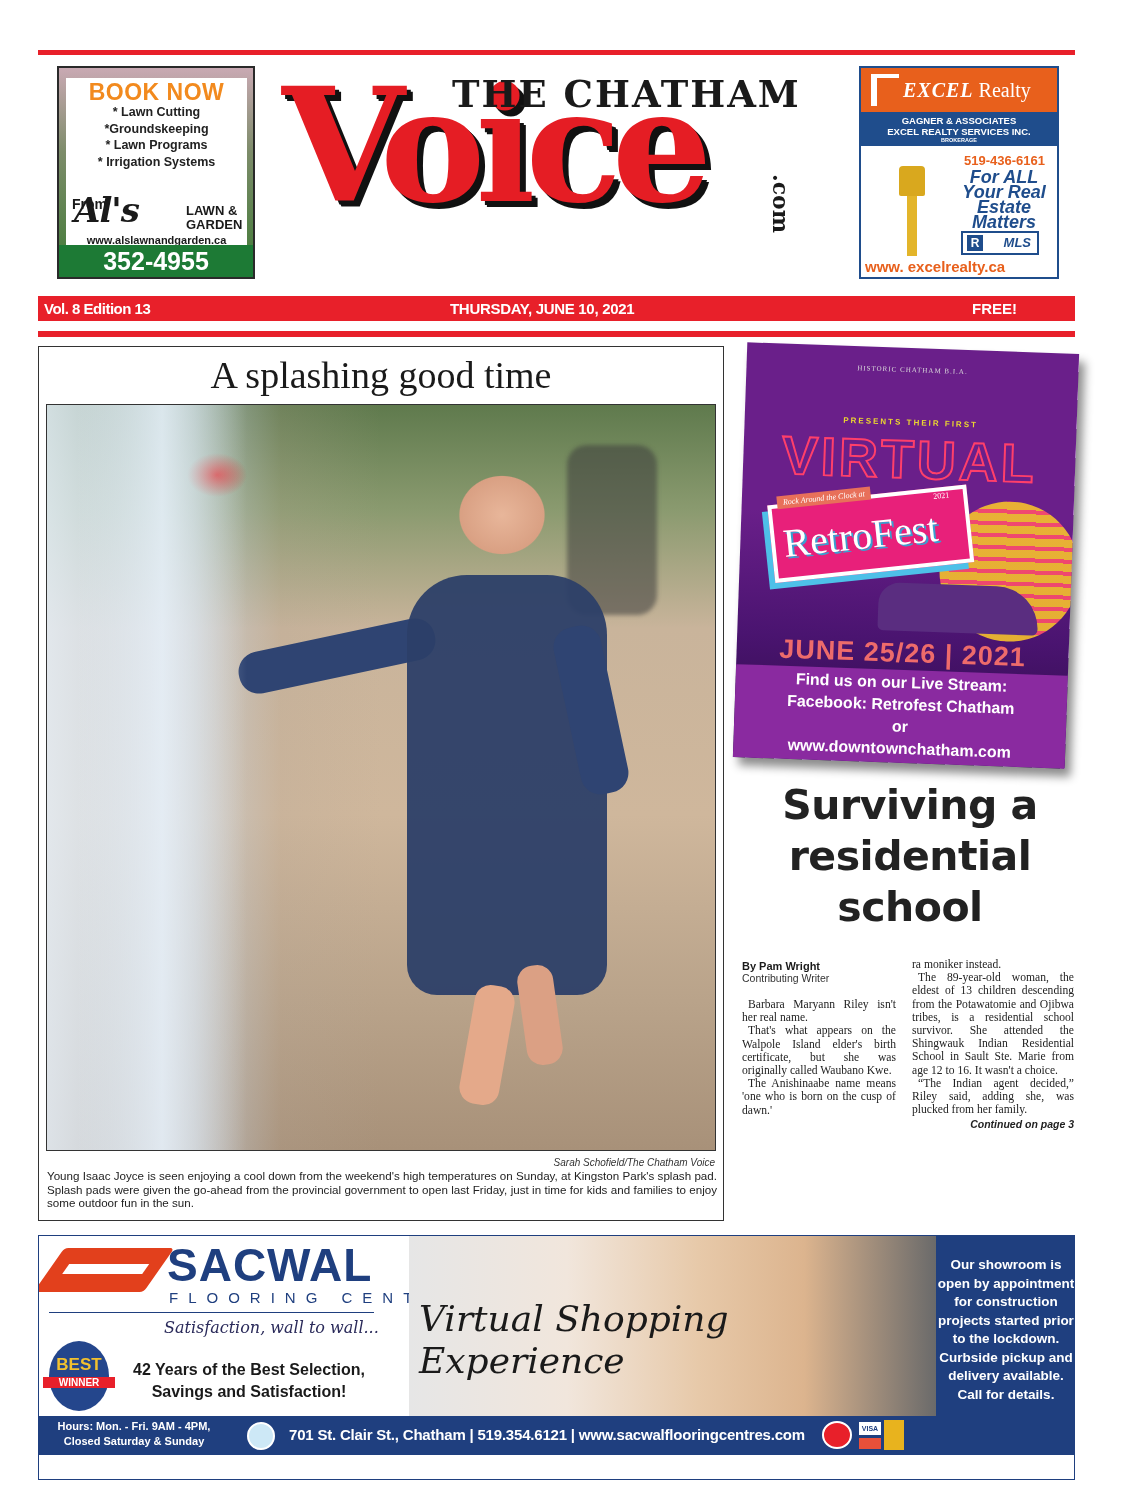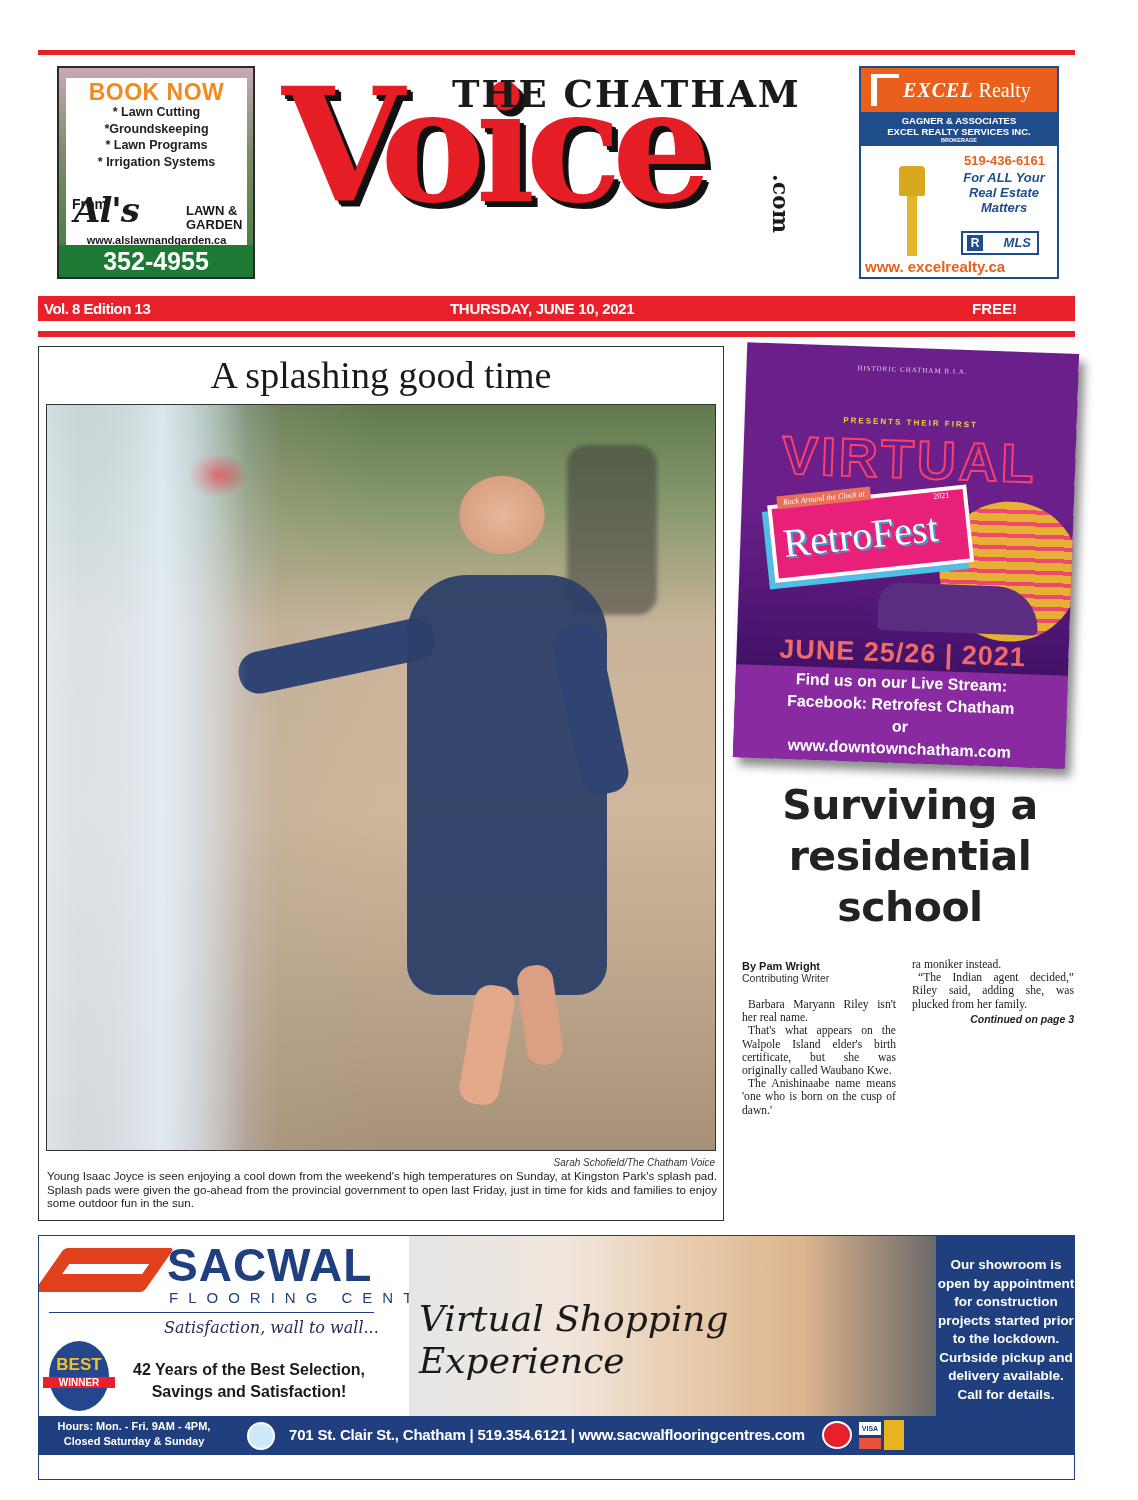--- a/index.html
+++ b/index.html
@@ -28,21 +28,21 @@
   .mast .tagline { position: absolute; left: -8px; top: 168px; font-family: "Liberation Serif", serif; font-weight: bold; font-size: 24px; color: #222; white-space: nowrap; }
 
   
   .ad-excel { left: 859px; top: 66px; width: 200px; height: 213px; border: 2px solid #1f4d8c; background: #fff; overflow: hidden; }
   .ad-excel .hdr { height: 44px; background: #e8601c; color: #fff; font-family: "Liberation Serif", serif; font-size: 20px; padding-left: 42px; line-height: 44px; position: relative; }
   .ad-excel .hdr b { font-style: italic; letter-spacing: 1px; }
   .ad-excel .house { position: absolute; left: 10px; top: 6px; width: 28px; height: 32px; border-left: 6px solid #fff; border-top: 4px solid #fff; }
   .ad-excel .sub { background: #1f4d8c; color: #fff; text-align: center; font-weight: bold; font-size: 9.5px; line-height: 11px; padding: 3px 0 2px; }
   .ad-excel .sub small { display: block; font-size: 5.5px; line-height: 7px; }
   .ad-excel .ph { position: absolute; right: 12px; top: 85px; color: #e8601c; font-weight: bold; font-size: 13px; }
-  .ad-excel .tag { position: absolute; left: 88px; top: 102px; width: 110px; text-align: center; color: #1f4d8c; font-weight: bold; font-style: italic; font-size: 13px; line-height: 15px; }
+  .ad-excel .tag { position: absolute; left: 88px; top: 102px; width: 110px; text-align: center; color: #1f4d8c; font-weight: bold; font-style: italic; font-size: 18px; line-height: 15px; }
   .ad-excel .key { position: absolute; left: 38px; top: 98px; width: 26px; height: 90px; }
   .ad-excel .key .head { width: 26px; height: 30px; background: #d9a81e; border-radius: 4px 4px 2px 2px; }
   .ad-excel .key .shaft { margin-left: 8px; width: 10px; height: 60px; background: #e3b52a; }
   .ad-excel .mls { position: absolute; left: 100px; top: 163px; width: 78px; height: 24px; border: 2px solid #1f4d8c; font-weight: bold; font-style: italic; color: #1f4d8c; font-size: 13px; text-align: right; padding-right: 6px; line-height: 20px; }
   .ad-excel .mls span { position: absolute; left: 4px; top: 2px; width: 16px; height: 16px; background: #1f4d8c; color: #fff; font-style: normal; font-size: 12px; text-align: center; line-height: 16px; }
   .ad-excel .url { position: absolute; left: 4px; bottom: 2px; color: #e8601c; font-weight: bold; font-size: 15px; white-space: nowrap; }
 
   
   .datebar { left: 38px; top: 296px; width: 1037px; height: 25px; background: #e8202a; color: #fff; font-family: "Liberation Sans", sans-serif; font-weight: bold; font-size: 15px; line-height: 25px; transform-origin: left; }
   .datebar .vol { position: absolute; left: 6px; top: 0; letter-spacing: -0.5px; }
@@ -216,20 +216,21 @@
   <div class="name">By Pam Wright</div>
   <div class="role">Contributing Writer</div>
 </div>
 <div class="abs col col1">
   <p>Barbara Maryann Riley isn't her real name.</p>
   <p>That's what appears on the Walpole Island elder's birth certificate, but she was originally called Waubano Kwe.</p>
   <p>The Anishinaabe name means 'one who is born on the cusp of dawn.'</p>
 </div>
 <div class="abs col col2">
   <p style="text-indent:0">ra moniker instead.</p>
+  <p>The 89-year-old woman, the eldest of 13 children descending from the Potawatomie and Ojibwa tribes, is a residential school survivor. She attended the Shingwauk Indian Residential School in Sault Ste. Marie from age 12 to 16. It wasn't a choice.</p>
   <p>“The Indian agent decided,” Riley said, adding she, was plucked from her family.</p>
   <div class="cont">Continued on page 3</div>
 </div>
 
 <div class="abs ad-sacwal">
   <div class="logo-mark"></div>
   <div class="brand">SACWAL</div>
   <div class="flooring">FLOORING CENTRES</div>
   <div class="hr"></div>
   <div class="satis">Satisfaction, wall to wall...</div>

